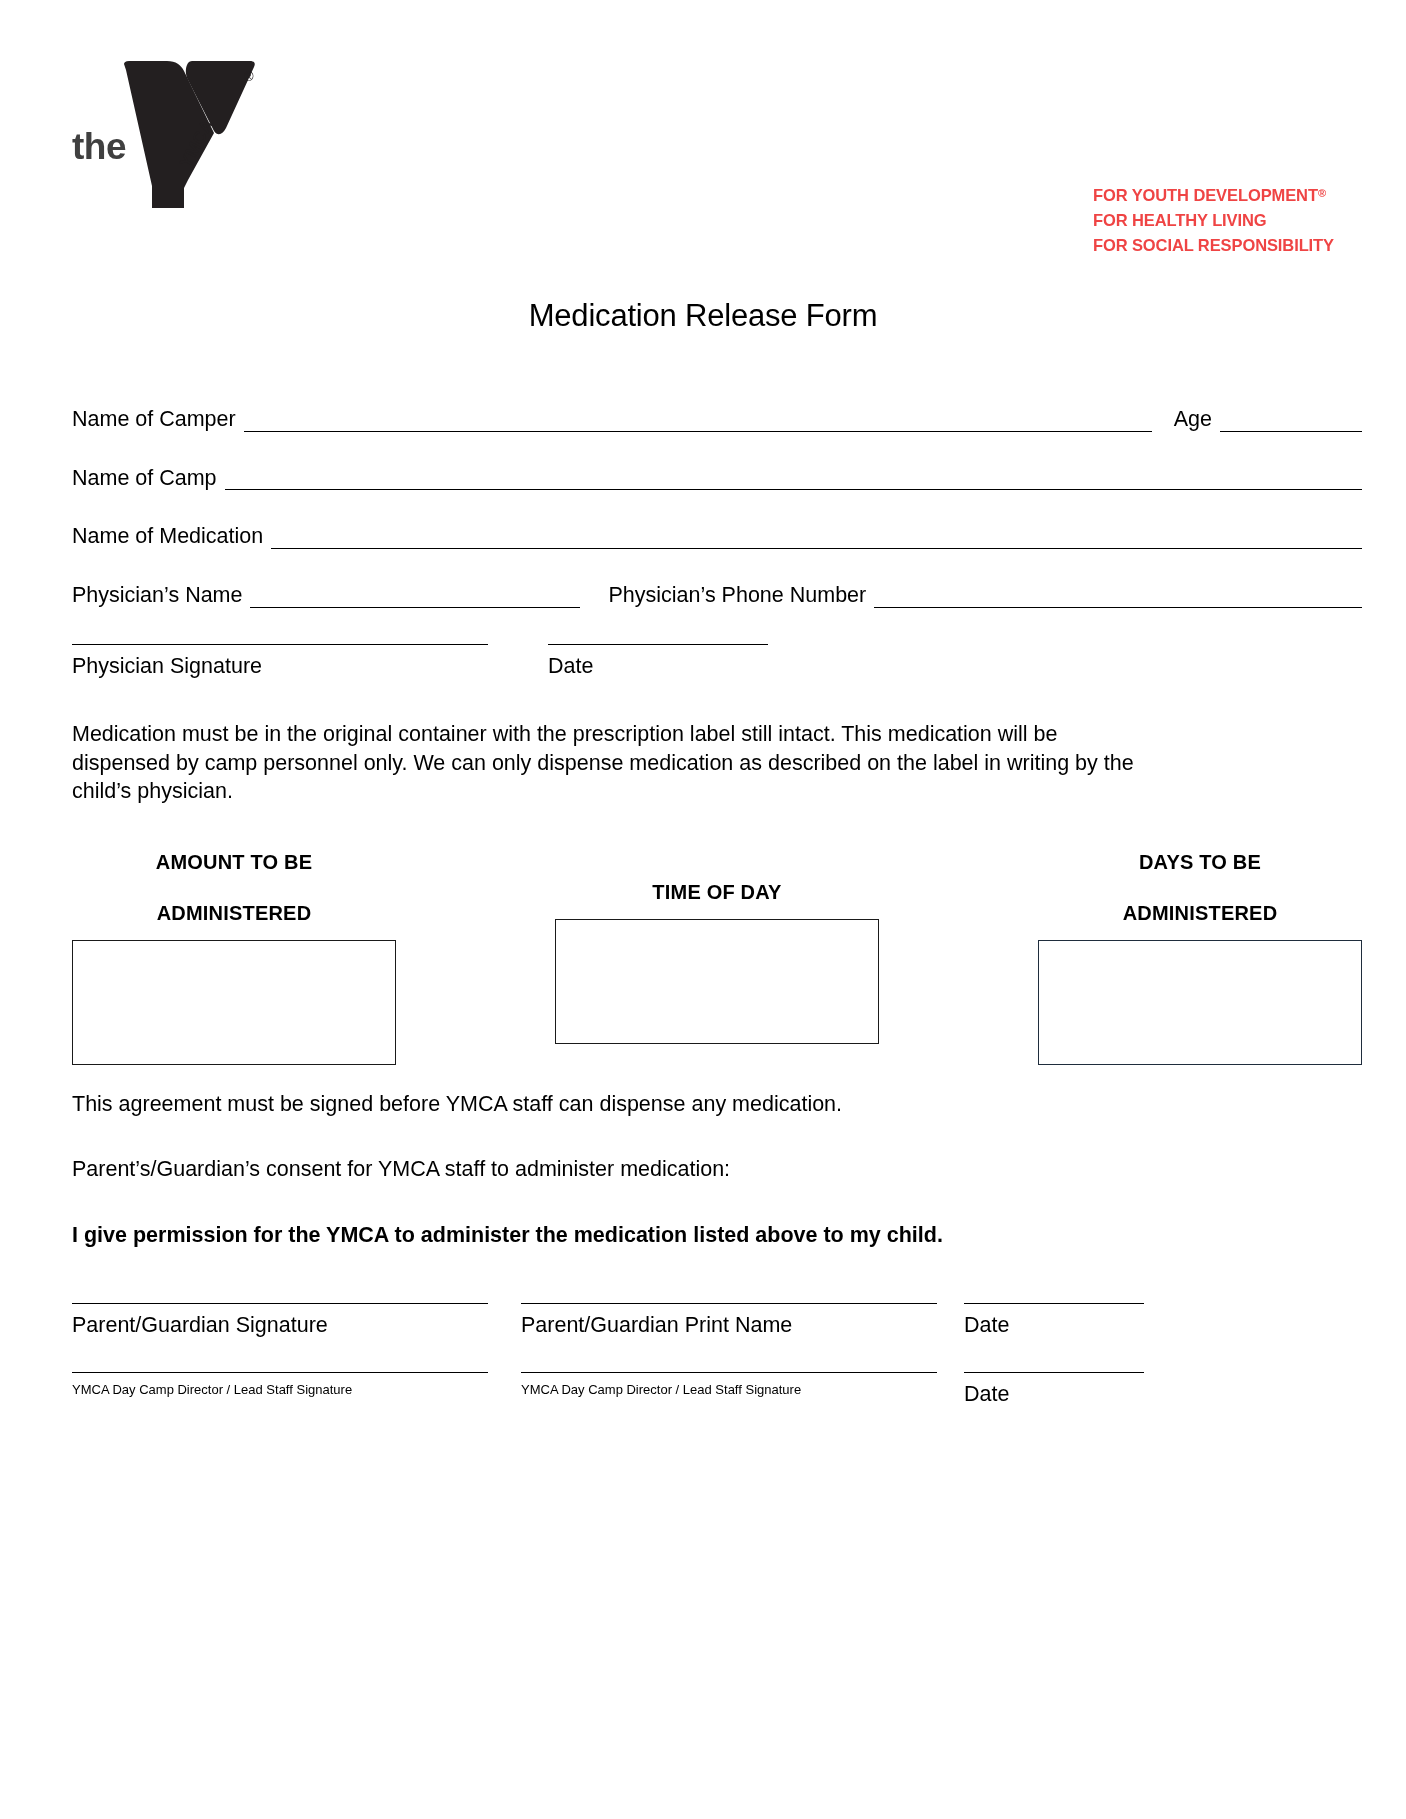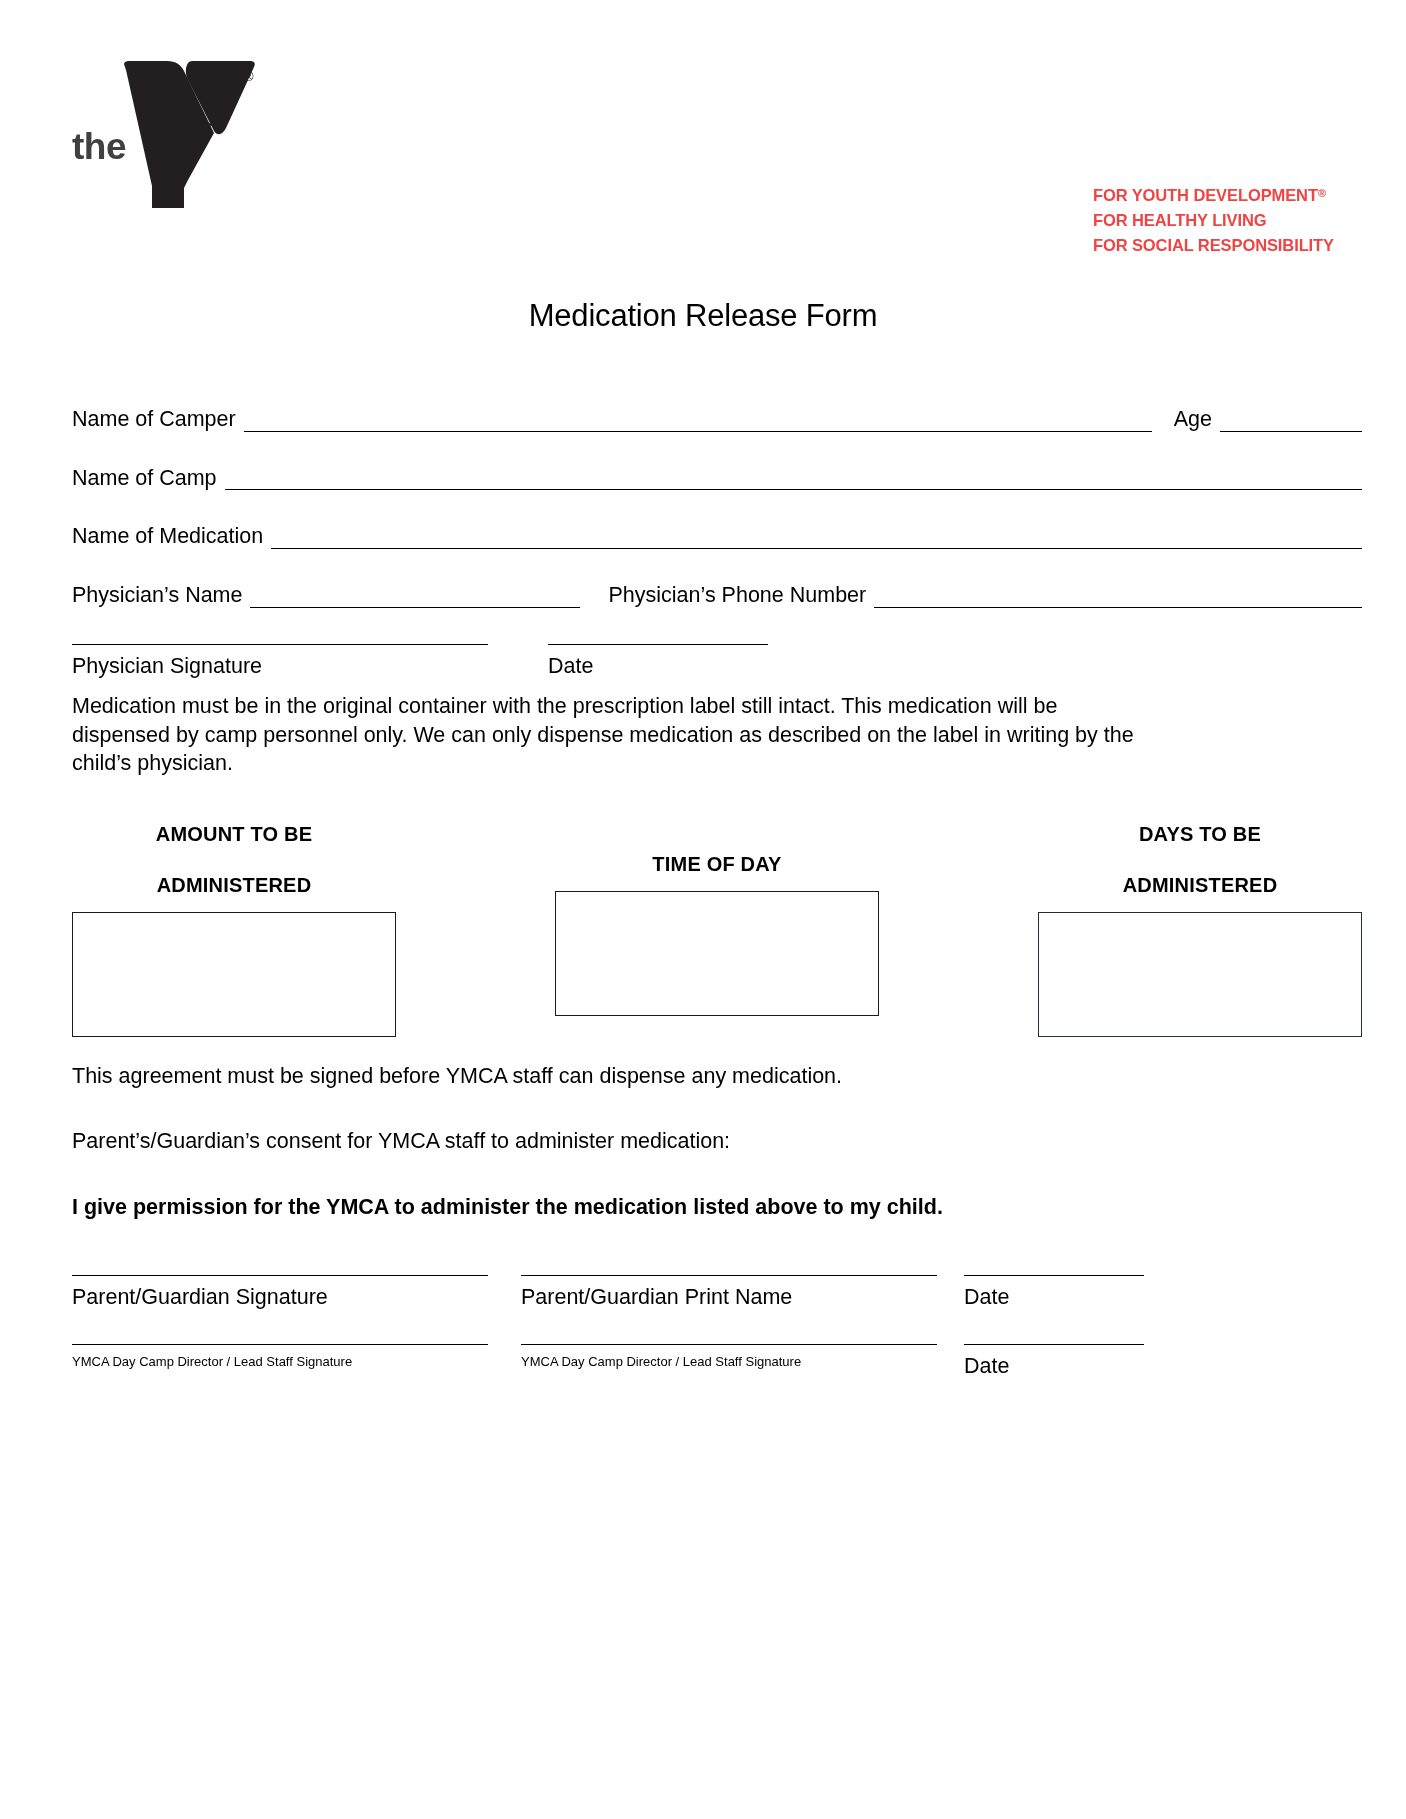--- a/index.html
+++ b/index.html
@@ -106,21 +106,21 @@
   }
   .field-label { flex: 0 0 auto; padding-right: 8px; }
   .rule { border-bottom: 1.6px solid #000; height: 19px; }
   .rule.flex { flex: 1 1 auto; }
   .rule.w-age { flex: 0 0 142px; }
   .rule.w-phys-name { flex: 0 0 330px; margin-right: 28px; }
   .rule.w-phys-phone { flex: 1 1 auto; }
   .rule.w-camper { flex: 1 1 auto; margin-right: 22px; }
 
   
-  .sig-block { margin-top: 22px; margin-bottom: 14px; }
+  .sig-block { margin-top: 22px; margin-bottom: 42px; }
   .sig-lines { display: flex; }
   .sig-line { border-bottom: 1.8px solid #000; height: 2px; }
   .sig-line.a { width: 416px; margin-right: 60px; }
   .sig-line.b { width: 220px; }
   .sig-labels { display: flex; margin-top: 10px; }
   .sig-labels .a { width: 416px; margin-right: 60px; }
   .sig-labels .b { width: 220px; }
 
   .para {
     font-size: 21.5px;

